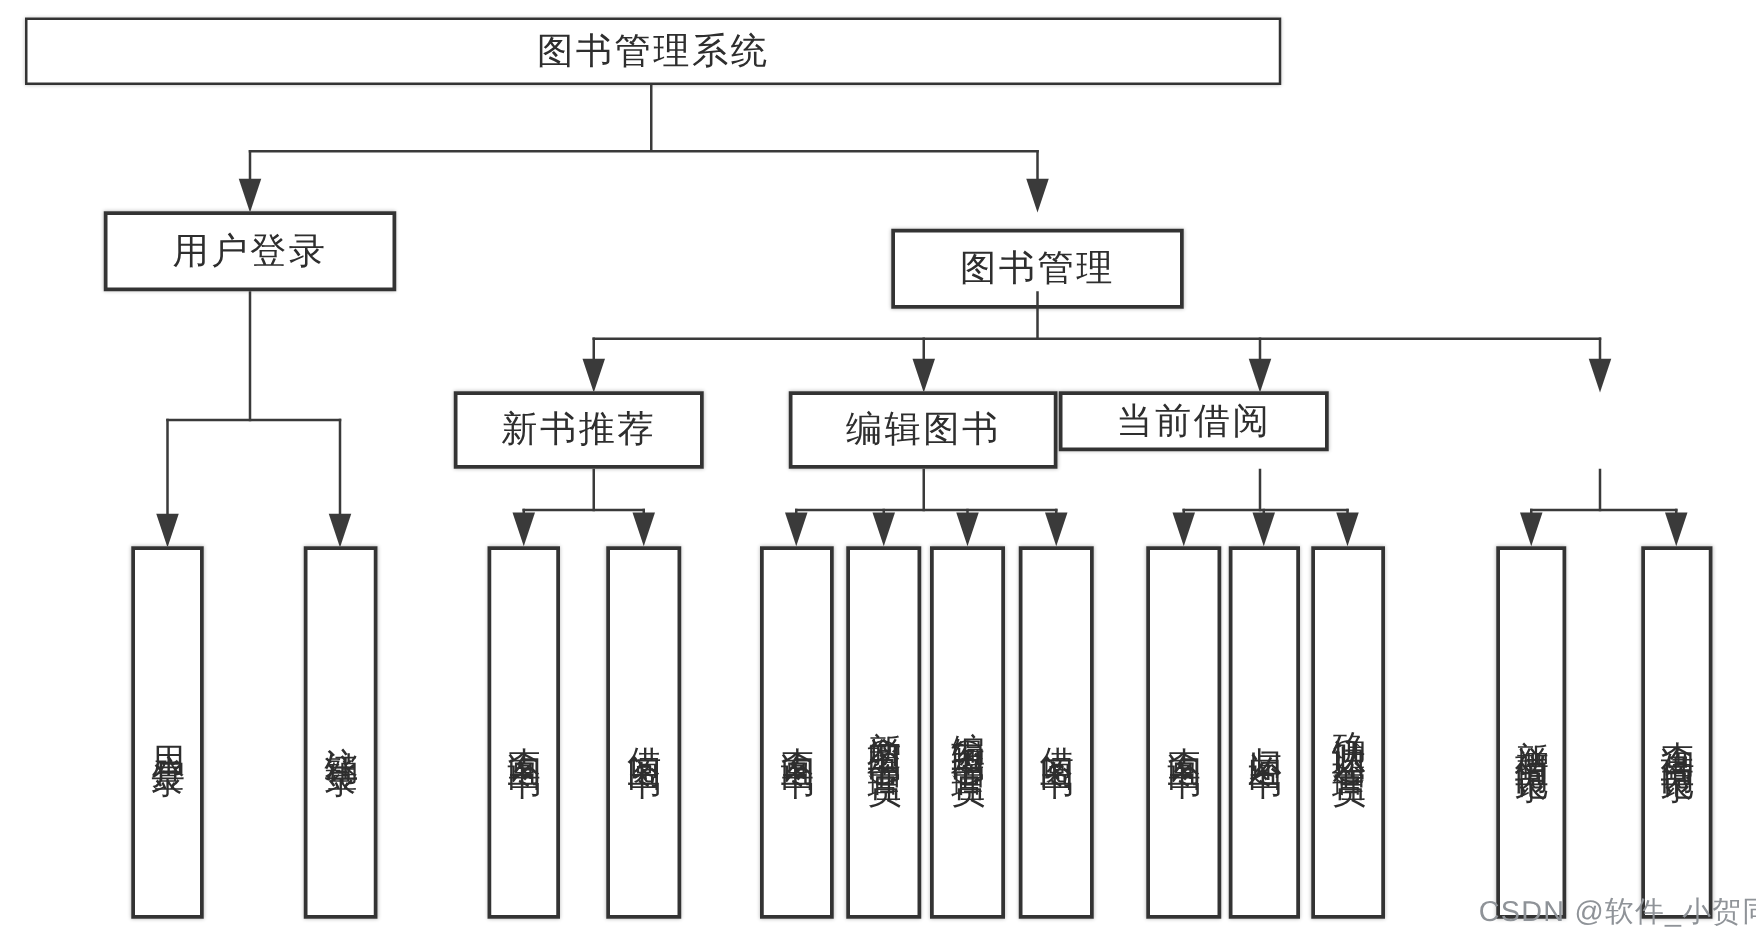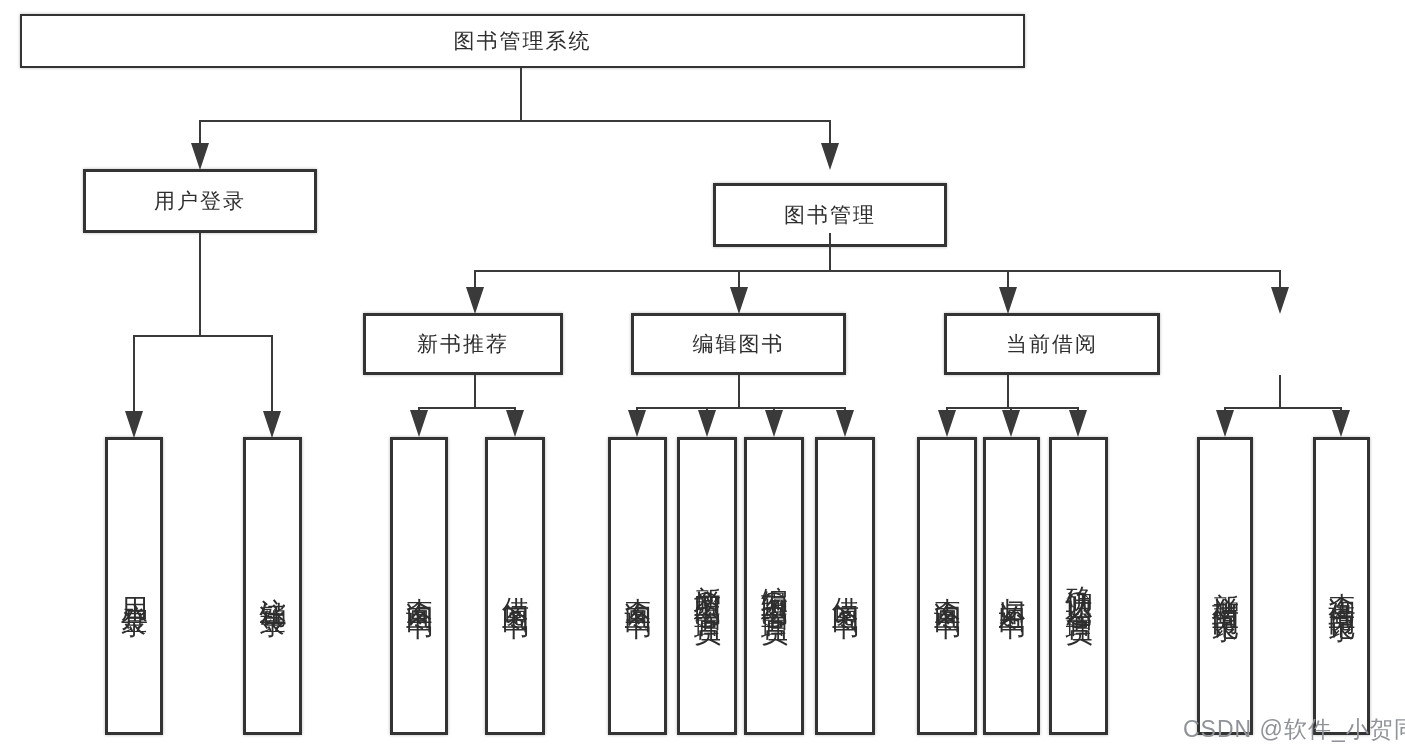--- a/index.html
+++ b/index.html
@@ -6,21 +6,21 @@
   .stage{
     position:relative;width:1405px;height:747px;background:#ffffff;overflow:hidden;
     font-family:"Liberation Sans","DejaVu Sans",sans-serif;color:#2e2e2e;
   }
   .box{
     position:absolute;box-sizing:border-box;background:#ffffff;
     border:3px solid #333333;display:flex;align-items:center;justify-content:center;
     box-shadow:0 0 3px rgba(0,0,0,0.28);
   }
   .rootbox{border-width:2px;}
-  .hbox span{font-size:21px;letter-spacing:2px;white-space:nowrap;text-align:right;}
+  .hbox span{font-size:29px;letter-spacing:2px;white-space:nowrap;text-align:right;}
   .vbox span{
     writing-mode:vertical-rl;text-orientation:mixed;
     font-size:27px;letter-spacing:5px;line-height:1;white-space:nowrap;
   }
   .line{position:absolute;background:#3a3a3a;}
   .line.v{width:2px;}
   .line.h{height:2px;}
   .arrow{
     position:absolute;width:0;height:0;
     border-left:9px solid transparent;border-right:9px solid transparent;
@@ -71,21 +71,21 @@
   <div class="arrow" style="left:999px;top:287px"></div>
   <div class="line v" style="left:1279px;top:270px;height:20px"></div>
   <div class="arrow" style="left:1271px;top:287px"></div>
 
   <div class="box hbox" style="left:363px;top:313px;width:200px;height:62px">
     <span>新书推荐</span>
   </div>
   <div class="box hbox" style="left:631px;top:313px;width:215px;height:62px">
     <span>编辑图书</span>
   </div>
-  <div class="box hbox" style="left:944px;top:313px;width:216px;height:62px">
+  <div class="box hbox" style="left:847px;top:313px;width:216px;height:48px">
     <span>当前借阅</span>
   </div>
 
   <div class="line v" style="left:474px;top:375px;height:34px"></div>
   <div class="line h" style="left:418px;top:407px;width:98px"></div>
   <div class="line v" style="left:418px;top:407px;height:6px"></div>
   <div class="arrow" style="left:410px;top:410px"></div>
   <div class="line v" style="left:514px;top:407px;height:6px"></div>
   <div class="arrow" style="left:506px;top:410px"></div>
 

